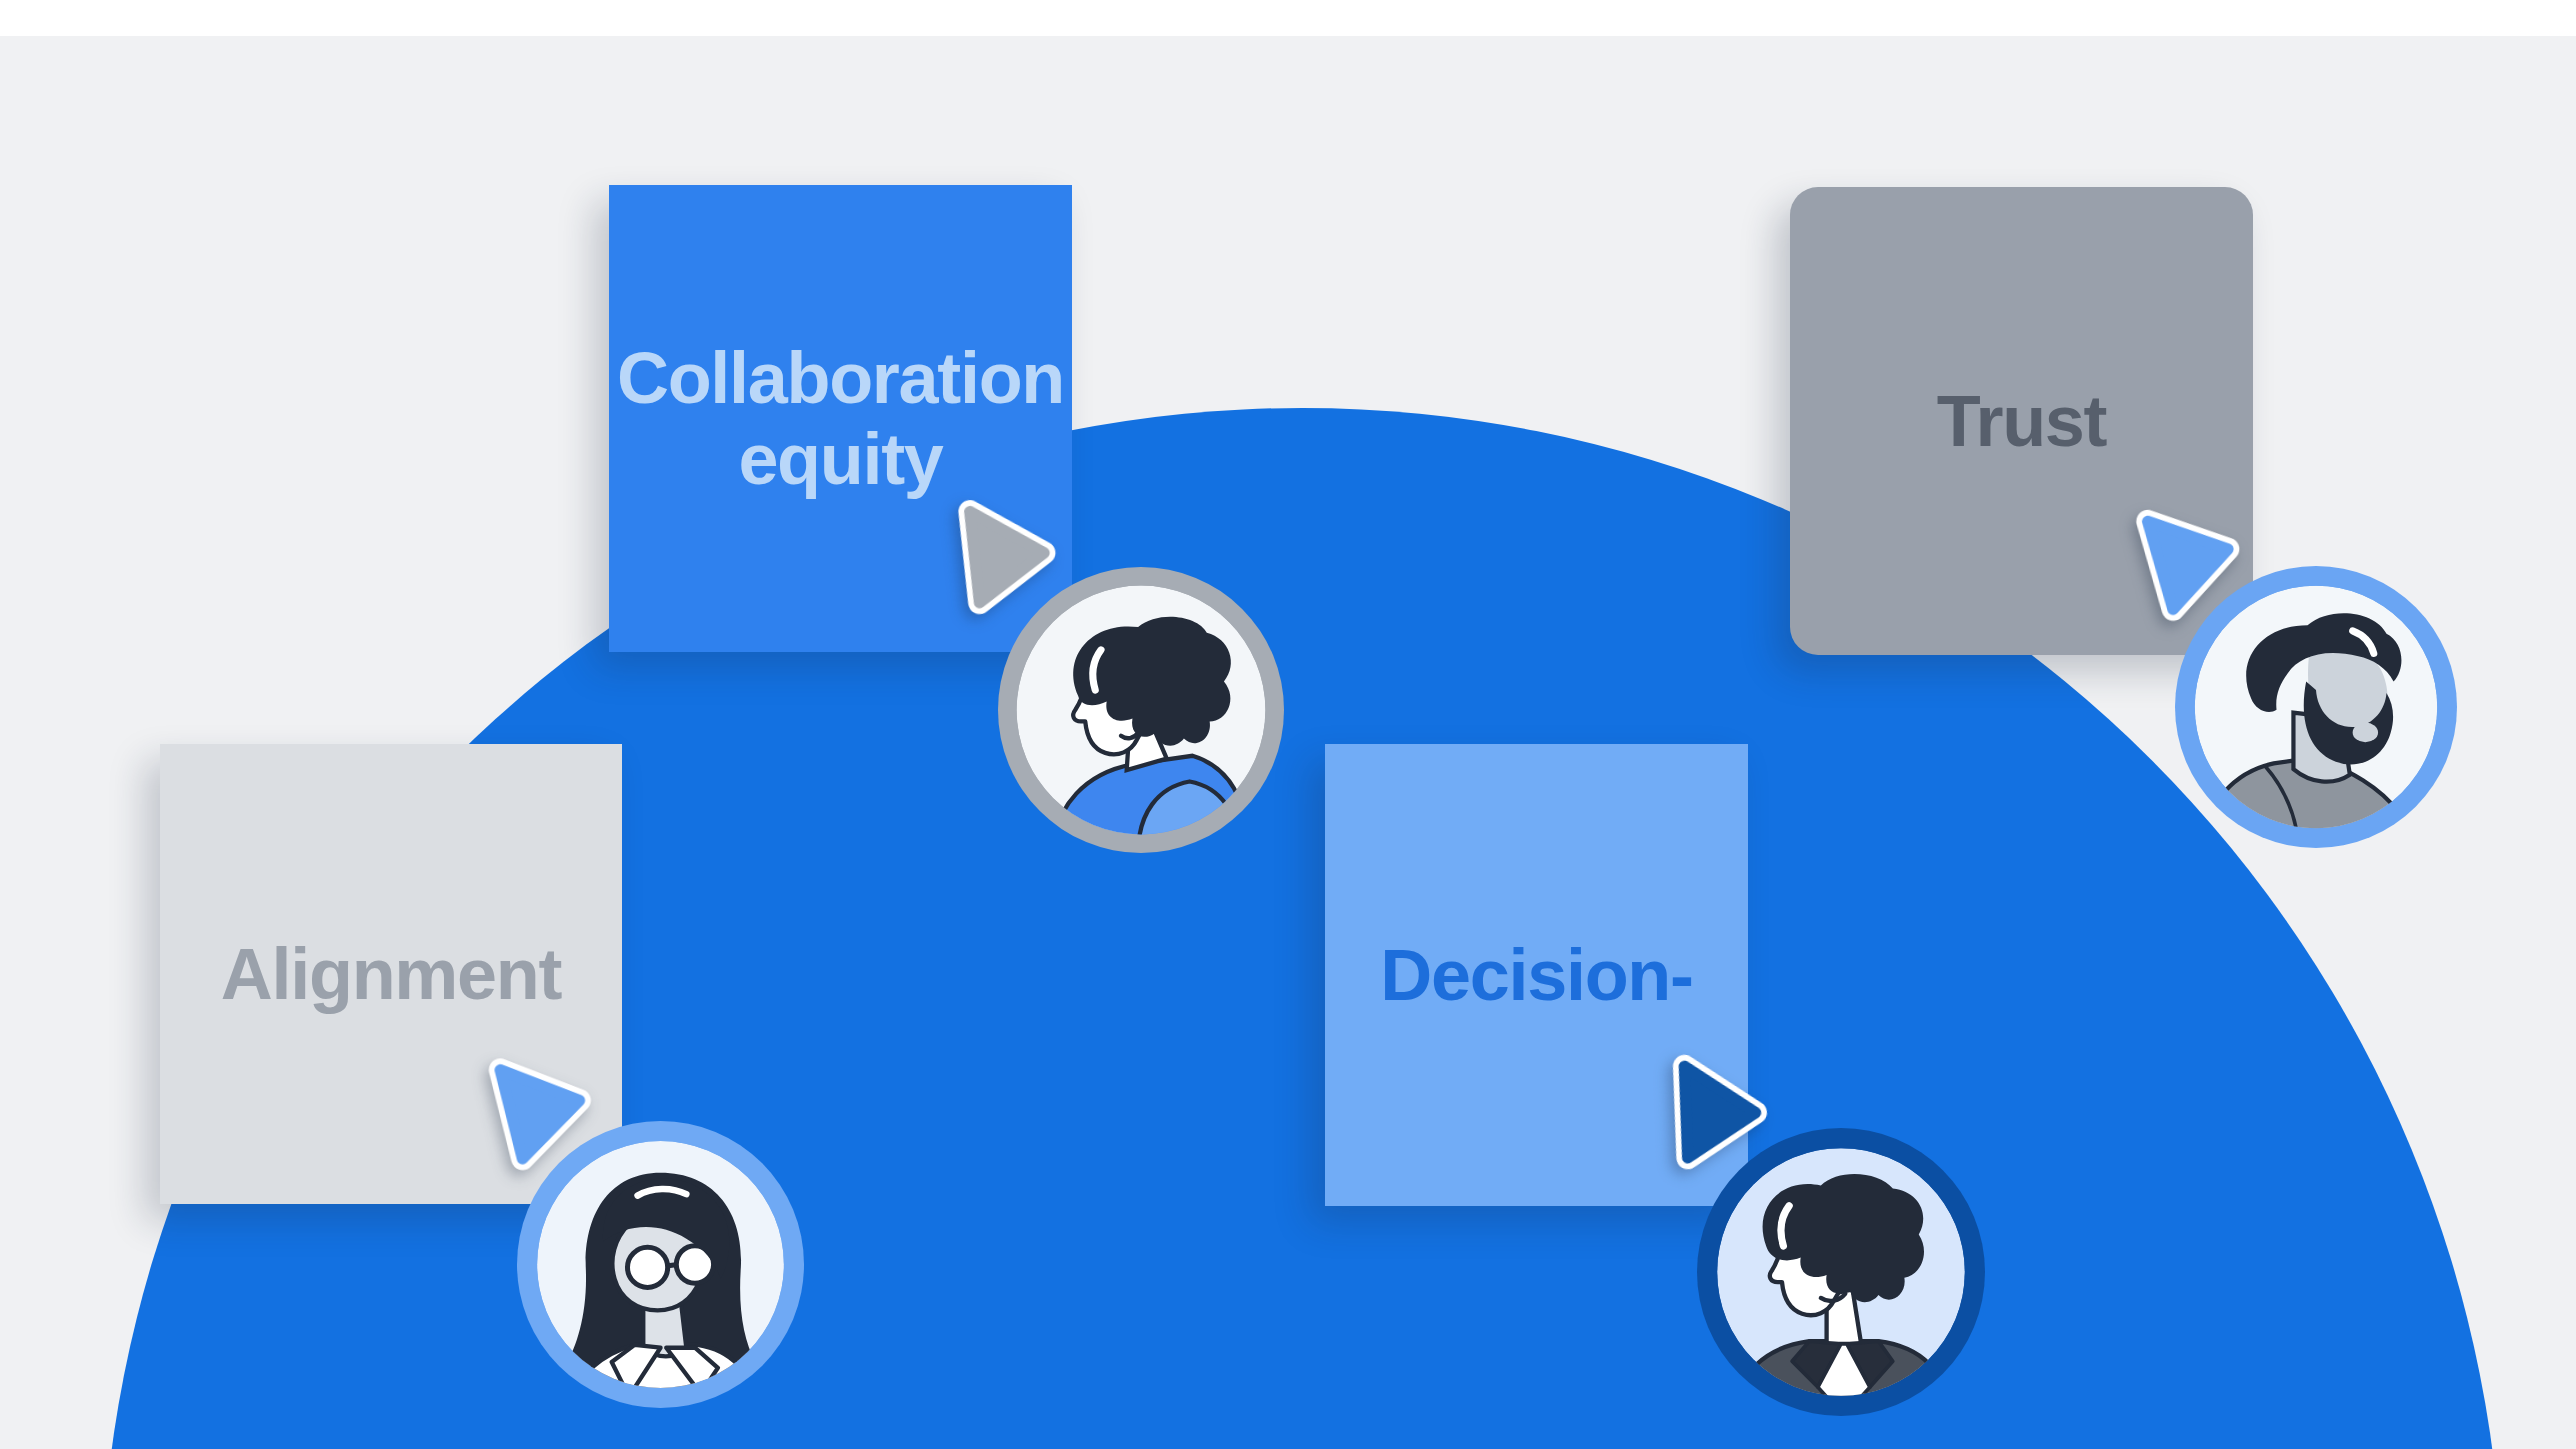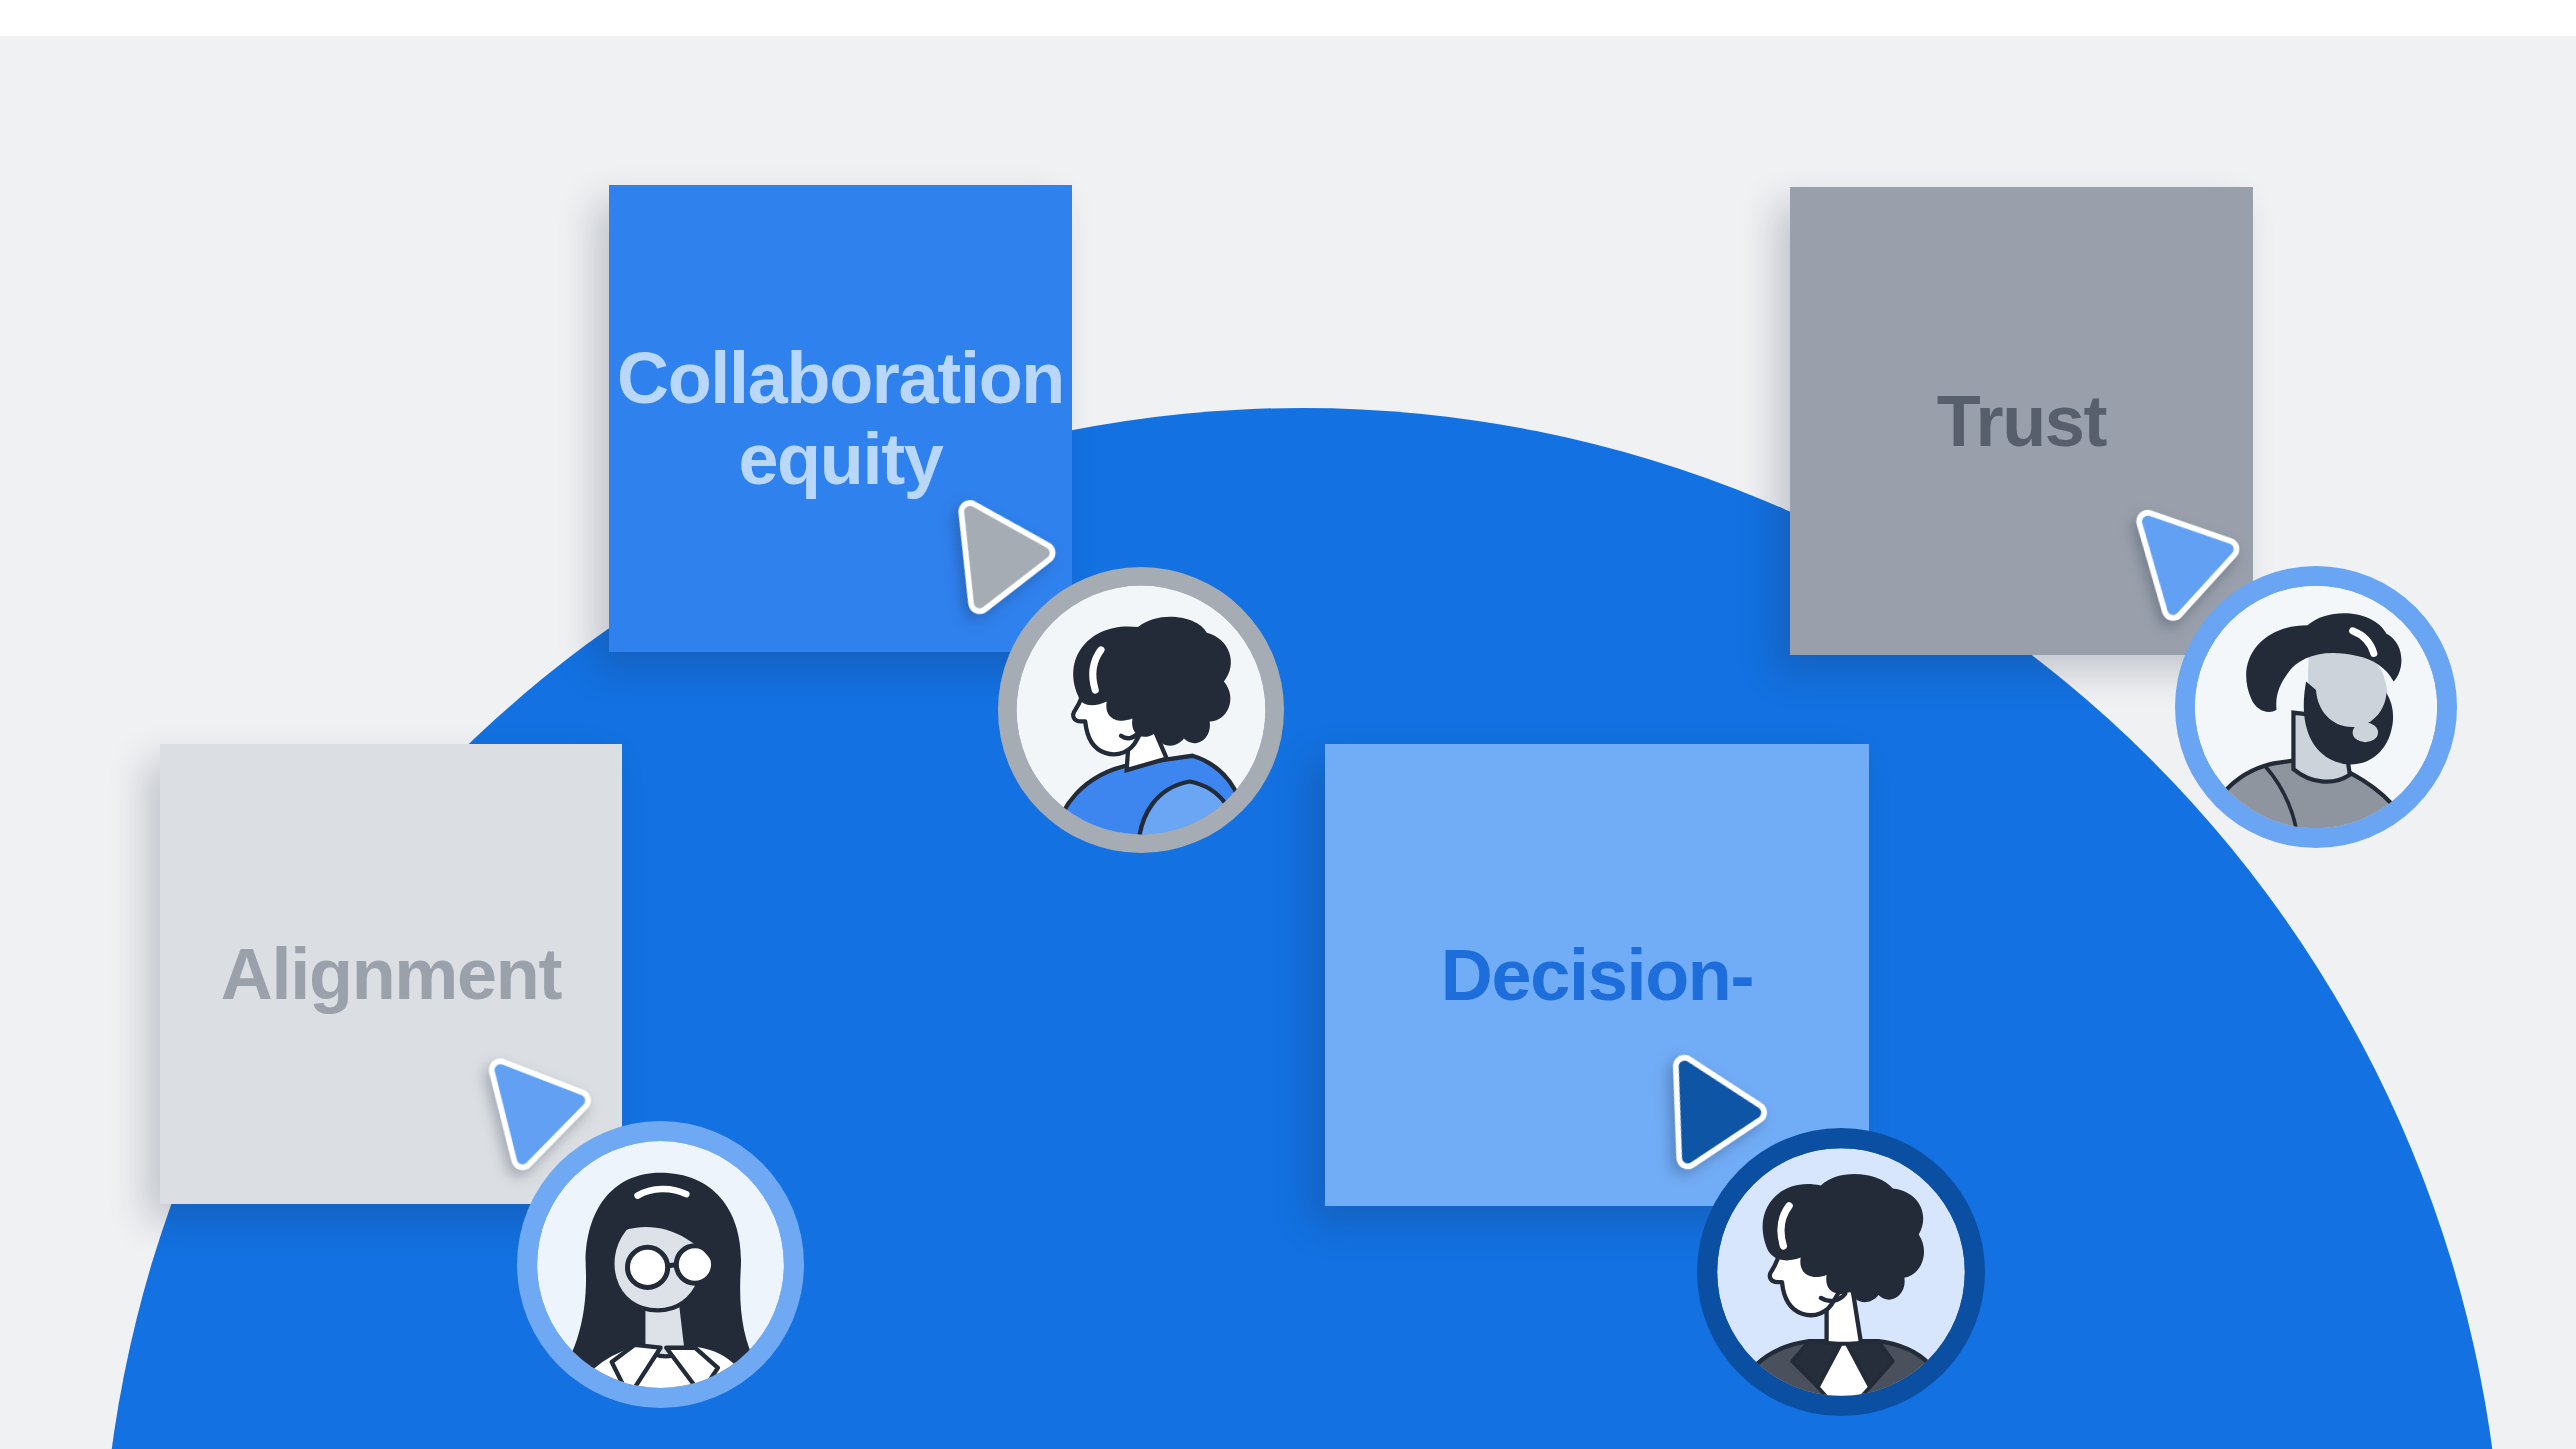--- a/index.html
+++ b/index.html
@@ -16,21 +16,21 @@
     display:flex;flex-direction:column;
   }
   .cursor{position:absolute;width:115px;height:115px;filter:drop-shadow(-4px 6px 6.7px rgba(20,35,60,0.30));}
   .cursor svg{width:100%;height:100%;overflow:visible;}
   .avatar{position:absolute;}
   .avatar svg{width:100%;height:100%;display:block;}
   
   #note-collab{left:609px;top:149px;}
   #note-trust{left:1790px;top:151px;height:468px;}
   #note-align{left:160px;top:708px;height:460px;width:462px;}
-  #note-decision{left:1325px;top:708px;height:462px;width:544px;}
+  #note-decision{left:1325px;top:708px;height:462px;width:423px;}
   #cursor-collab{left:947px;top:468px;transform:rotate(6deg);}
   #cursor-trust{left:2133px;top:471px;transform:rotate(-4deg);}
   #cursor-align{left:484px;top:1021px;transform:rotate(-2deg);}
   #cursor-decision{left:1658px;top:1025px;transform:rotate(10deg);}
   #avatar-collab{left:998px;top:531px;width:286px;height:286px;}
   #avatar-trust{left:2175px;top:530px;width:282px;height:282px;}
   #avatar-align{left:517px;top:1085px;width:287px;height:287px;}
   #avatar-decision{left:1697px;top:1092px;width:288px;height:288px;}
 </style>
 </head>
@@ -40,21 +40,21 @@
 
   <div class="dome" style="background: rgb(19, 113, 225);"></div>
 
   <div class="note" id="note-collab" style="background: rgb(47, 129, 238);">
     <div class="note-label" style="color: rgb(185, 215, 249);">
       <span>Collaboration</span>
       <span>equity</span>
     </div>
   </div>
 
-  <div class="note" id="note-trust" style="background: rgb(153, 160, 171);">
+  <div class="note" id="note-trust" style="background: rgb(153, 160, 171); border-radius: 28px;">
     <div class="note-label" style="color: rgb(87, 95, 108);">
       <span>Trust</span>
     </div>
   </div>
 
   <div class="note" id="note-align" style="background: rgb(219, 222, 226);">
     <div class="note-label" style="color: rgb(154, 161, 171);">
       <span>Alignment</span>
     </div>
   </div>

